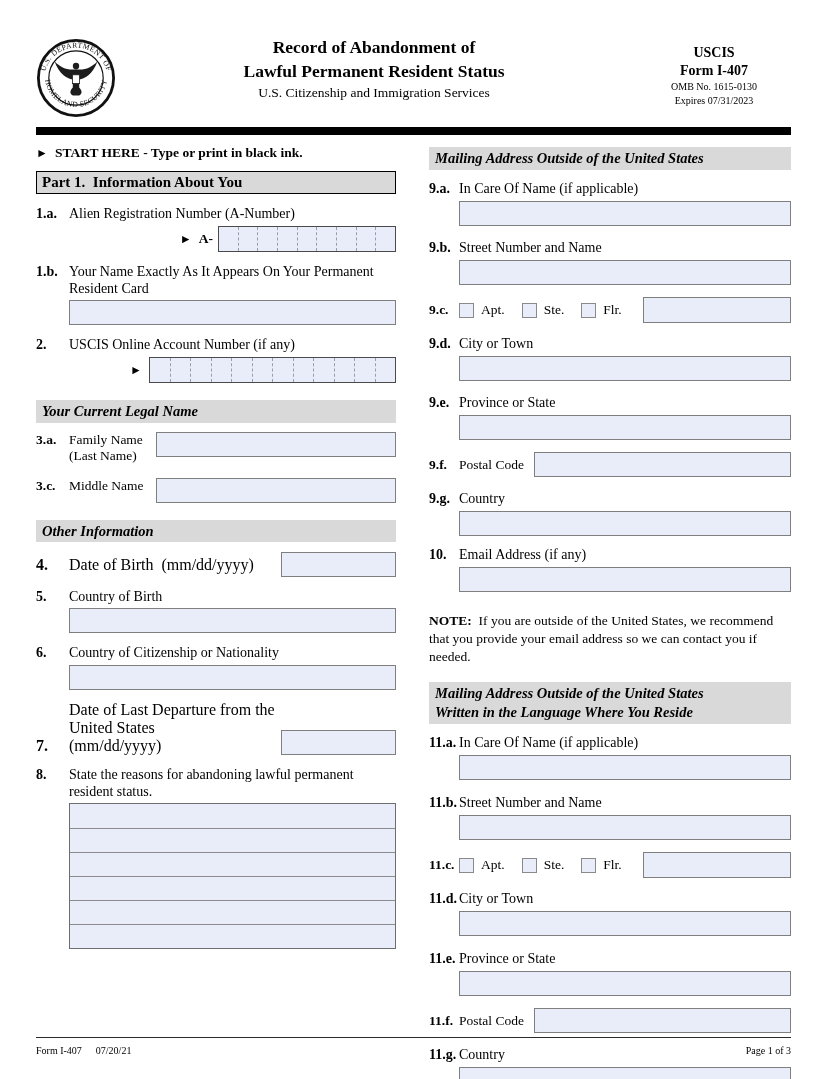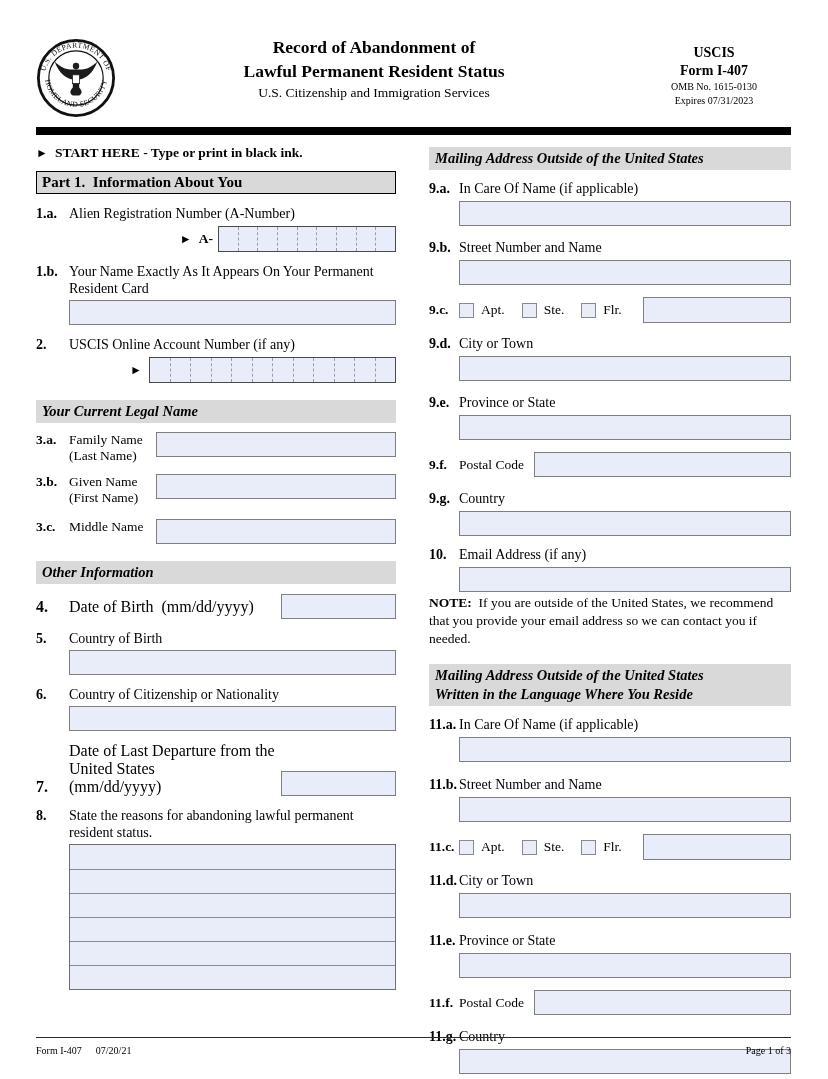--- a/index.html
+++ b/index.html
@@ -48,21 +48,21 @@
   }
   .comb-cell { flex:1; border-right:1px dashed #9a9ab0; }
   .comb-cell:last-child { border-right:none; }
   .comb-row { display:flex; align-items:center; justify-content:flex-end; margin-top:4px; }
   .comb-prefix { font-weight:bold; font-size:13.5px; margin-right:5px; }
   .lines { margin-left:33px; margin-top:3px; border:1px solid #6e6e6e; background:#e9edf9; }
   .line-row { height:24px; border-top:1px solid #8b8b8b; }
   .line-row:first-child { border-top:none; }
   .cb { width:15px; height:15px; background:#e9edf9; border:1px solid #8a8a8a; flex:none; margin-right:7px; }
   .cb-lbl { font-size:13.5px; margin-right:17px; }
-  .note { font-size:13.5px; line-height:1.33; margin-top:2px; }
+  .note { font-size:13.5px; line-height:1.33; margin-top:20px; }
   
   .f { margin-top:11px; }
   .in-l { margin-left:33px; margin-top:3px; }
   .name-row { display:flex; align-items:flex-start; margin-top:9px; font-size:13.5px; line-height:1.2; }
   .name-lbl { width:87px; flex:none; }
   .name-row .input { flex:1; }
   .dob-row { display:flex; align-items:flex-start; }
   .dob-row .input { width:115px; flex:none; margin-top:-4px; }
   .dob-row .lbl { flex:1; }
   .dep-row { display:flex; align-items:flex-end; }
@@ -189,25 +189,20 @@
       </div>
 
       <div class="sec-header mt17">Your Current Legal Name</div>
 
       <div class="name-row">
         <span class="num">3.a.</span>
         <span class="name-lbl"><span>Family Name</span><br><span>(Last Name)</span></span>
         <div class="input"></div>
       </div>
 
-      <div class="name-row">
-        <span class="num">3.b.</span>
-        <span class="name-lbl"><span>Given Name</span><br><span>(First Name)</span></span>
-        <div class="input"></div>
-      </div>
 
       <div class="name-row" style="margin-top:13px;">
         <span class="num">3.c.</span>
         <span class="name-lbl"><span>Middle Name</span></span>
         <div class="input"></div>
       </div>
 
       <div class="sec-header mt17">Other Information</div>
 
       <div class="f dob-row" style="margin-top:14px;">

